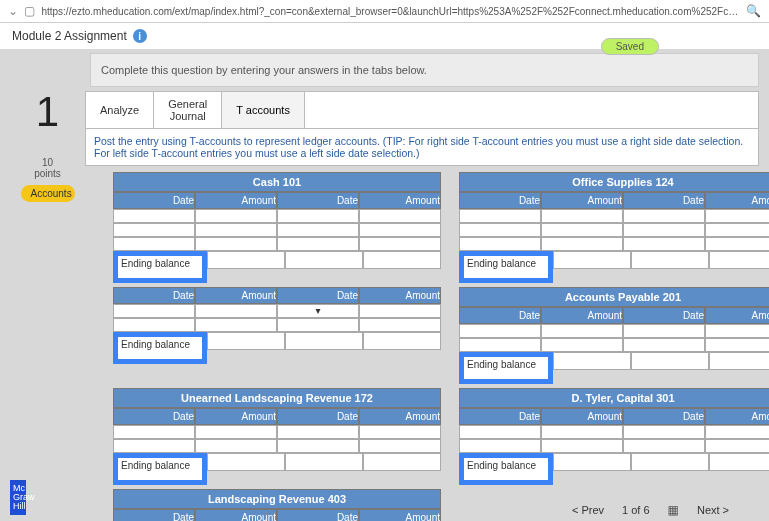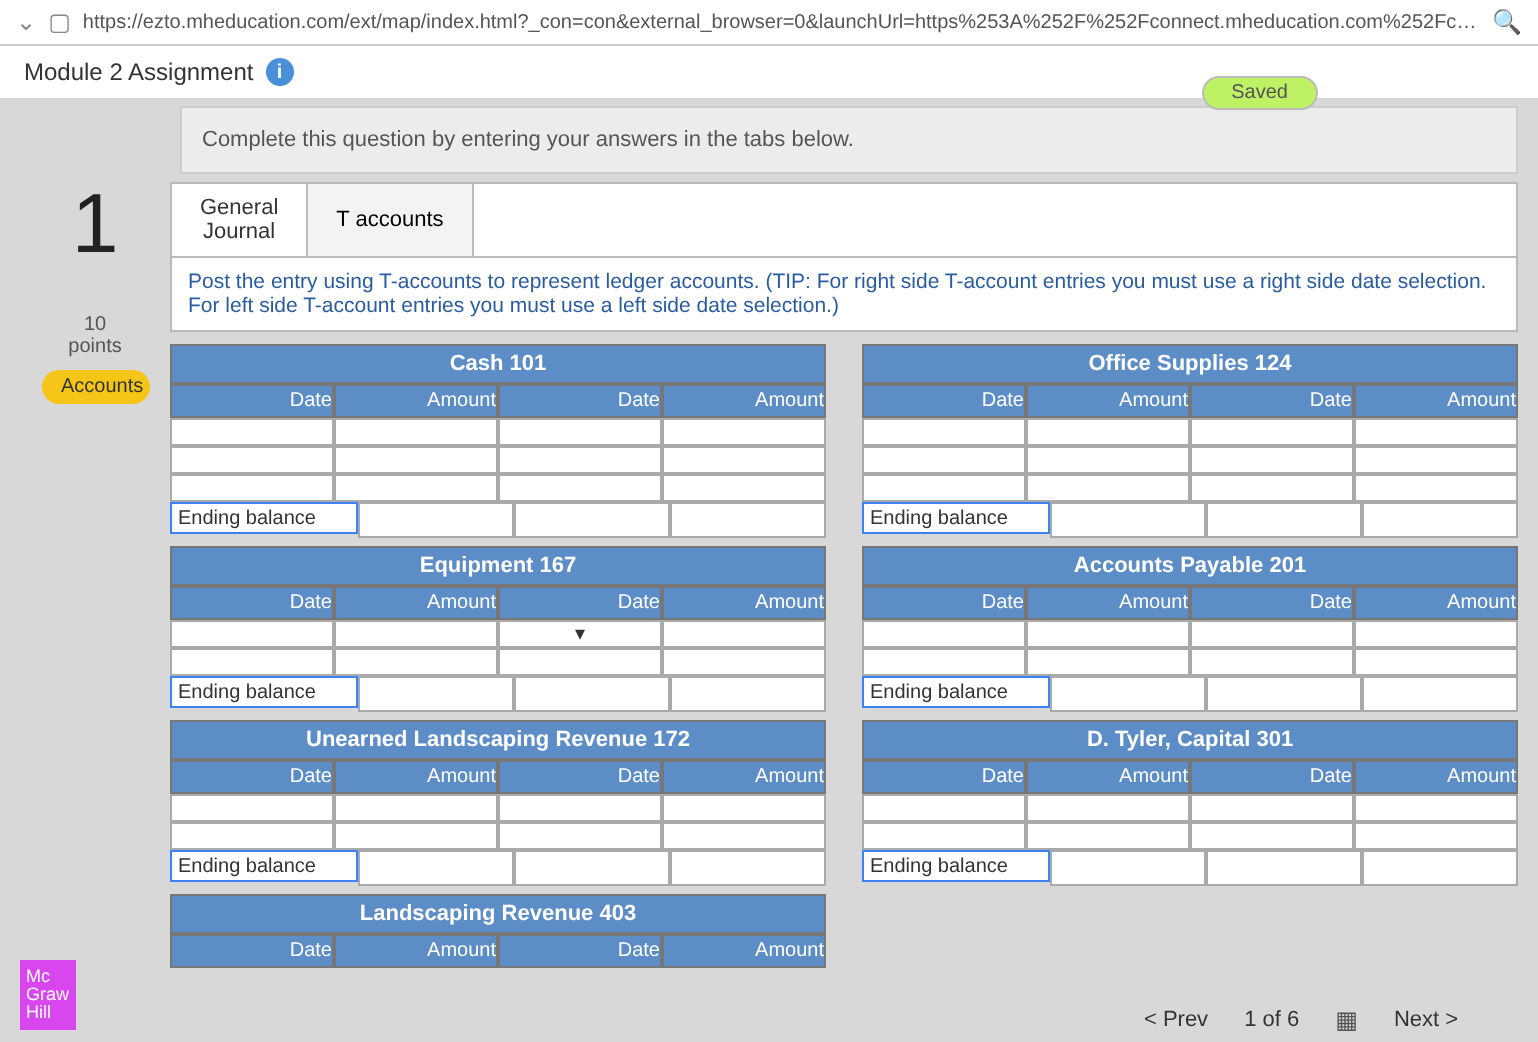--- a/index.html
+++ b/index.html
@@ -79,57 +79,57 @@
   .post-instr {
     background:#fff; border:1px solid #bbb; border-top:none;
     padding:6px 8px; font-size:10.5px; color:#2a5ca0;
   }
 
   .tacc-grid {
     display:grid; grid-template-columns: 1fr 1fr; gap:4px 18px;
     margin-top:6px;
   }
 
-  .tacc { width:100%; }
+  .tacc { width:100%;margin-left:28px; }
   .tacc-title {
     background:#5c8dc7; color:#fff; text-align:center;
     padding:3px 0; font-weight:bold; font-size:11px;
     border:1px solid #777;
   }
   .tacc-head, .tacc-row {
     display:grid; grid-template-columns: 1fr 1fr 1fr 1fr;
   }
   .tacc-head > div {
     background:#5c8dc7; color:#fff; text-align:right;
     padding:2px 0; font-size:10px; border:1px solid #777;
   }
   .tacc-row > div {
     background:#fff; border:1px solid #aaa; height:14px;
   }
   .tacc-end {
     display:grid; grid-template-columns: 1.2fr 1fr 1fr 1fr;
   }
   .tacc-end .lbl {
-    background:#fff; border:1px solid #3b82f6; height:16px;
+    background:#fff; border:5px solid #3b82f6; height:32px;
     font-size:10px; padding:2px 3px; color:#333;
   }
   .tacc-end .cell { background:#fff; border:1px solid #aaa; height:18px; }
   .drop-icon { text-align:center; color:#333; font-size:10px; }
 
   .footer-nav {
     position:absolute; bottom:4px; right:40px;
     display:flex; align-items:center; gap:18px;
     font-size:11px; color:#333;
   }
   .nav-btn { cursor:pointer; display:flex; align-items:center; gap:3px; }
   .grid-icon { font-size:12px; color:#555; }
   .mcgraw {
     position:absolute; bottom:6px; left:10px;
-    background:#d946ef; color:#fff; font-size:9px;
-    padding:4px 3px; line-height:1; width:28px; text-align:left;
+    background:#1d4ed8; color:#fff; font-size:9px;
+    padding:4px 3px; line-height:1; width:16px; text-align:left;
   }
 </style>
 </head>
 <body>
 
 <div class="browser-bar">
   <span class="nav-icon">⌄</span>
   <span class="nav-icon">▢</span>
   <span class="url-box">https://ezto.mheducation.com/ext/map/index.html?_con=con&amp;external_browser=0&amp;launchUrl=https%253A%252F%252Fconnect.mheducation.com%252Fconnect%...</span>
   <span class="zoom-icon">🔍</span>
@@ -148,20 +148,21 @@
     <div class="qnum">1</div>
     <div class="points-block">
       <div>10</div>
       <div>points</div>
     </div>
     <div class="skipped">Accounts</div>
   </div>
 
   <div class="content-col">
     <div class="tab-row">
+      <div class="tab inactive">Analyze</div>
       <div class="tab inactive">
         <div>
           <div>General</div>
           <div>Journal</div>
         </div>
       </div>
       <div class="tab active">T accounts</div>
     </div>
 
     <div class="post-instr">Post the entry using T-accounts to represent ledger accounts. (TIP: For right side T-account entries you must use a right side date selection. For left side T-account entries you must use a left side date selection.)</div>
@@ -230,21 +231,20 @@
           </div>
         <div class="tacc-end">
           <div class="lbl">Ending balance</div>
           <div class="cell"></div>
           <div class="cell"></div>
           <div class="cell"></div>
         </div>
       </div>
 
       <div class="tacc">
-        <div class="tacc-title">Equipment 167</div>
         <div class="tacc-head">
           <div>Date</div>
           <div>Amount</div>
           <div>Date</div>
           <div>Amount</div>
         </div>
         <div class="tacc-row">
             <div></div>
             <div></div>
             <div class="drop-icon">▾</div>

